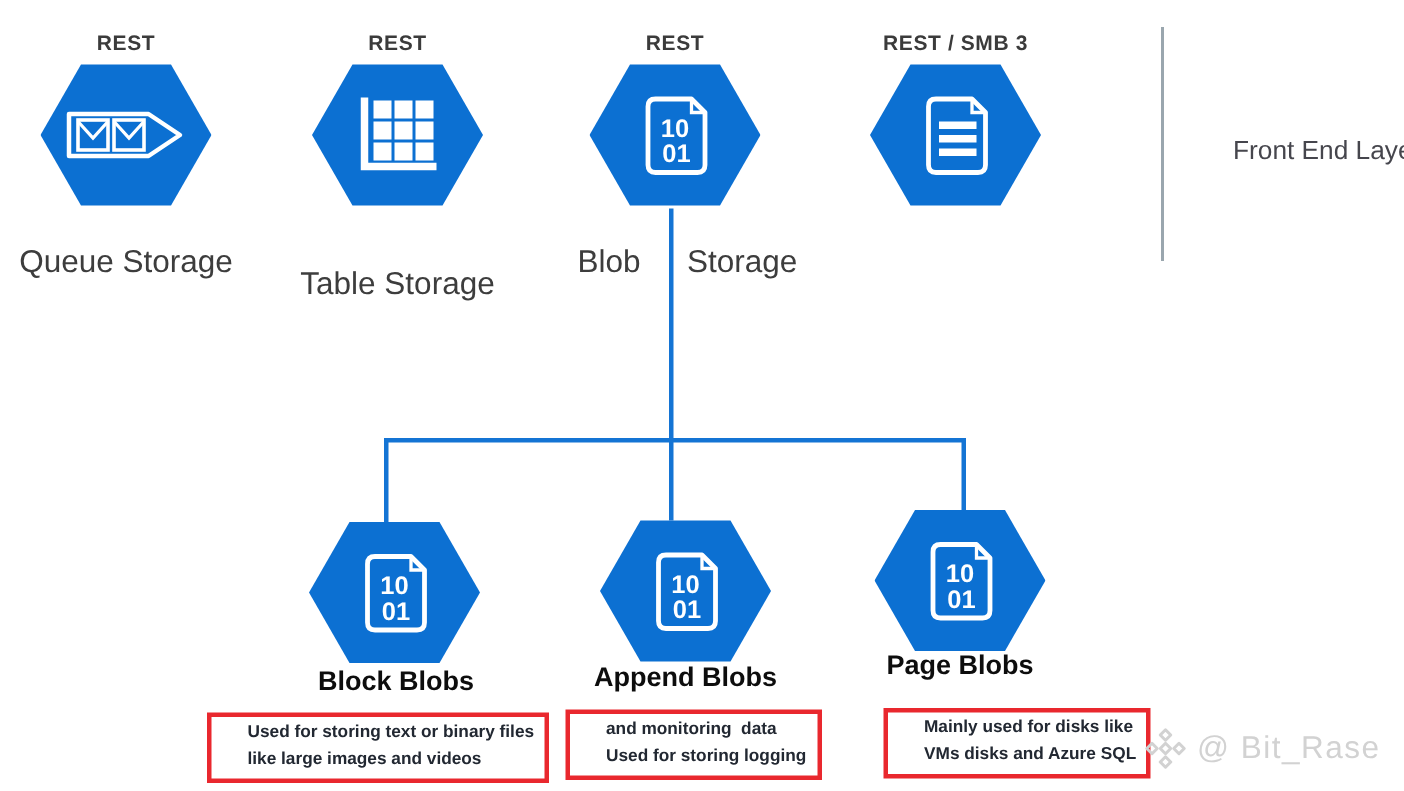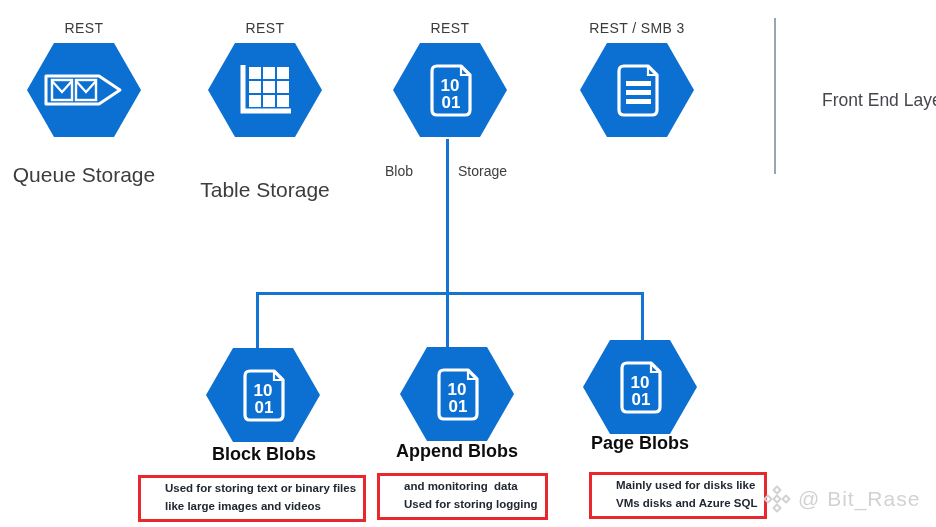--- a/index.html
+++ b/index.html
@@ -2,26 +2,26 @@
 <html><head>
 <meta charset="utf-8">
 <style>
   html,body{margin:0;padding:0;background:#fff;}
   .canvas{
     position:relative;width:936px;height:527px;overflow:hidden;background:#ffffff;
     font-family:"Liberation Sans","DejaVu Sans",sans-serif;
   }
   .abs{position:absolute;}
   .protocol{
-    width:160px;text-align:center;font-size:14px;color:#3b3b3b;letter-spacing:.4px;
+    width:160px;text-align:center;font-size:14px;color:#3b3b3b;letter-spacing:.4px;font-weight:bold;
   }
   .name-label{
     width:220px;text-align:center;font-size:21px;color:#3d3d3d;font-weight:400;
   }
-  .name-part{font-size:14px;color:#3d3d3d;}
+  .name-part{font-size:21px;color:#3d3d3d;}
   .bold-label{
     width:220px;text-align:center;font-size:18px;font-weight:700;color:#0d0d0d;
   }
   .connector{background:#1474d4;}
   .divider{width:2px;background:#9aa6ae;}
   .front-end{font-size:17.5px;color:#46464d;white-space:nowrap;}
   .note{
     display:inline-block;border:3px solid #e9282e;background:#fff;
     padding:2px 7px 3px 7px;
   }

